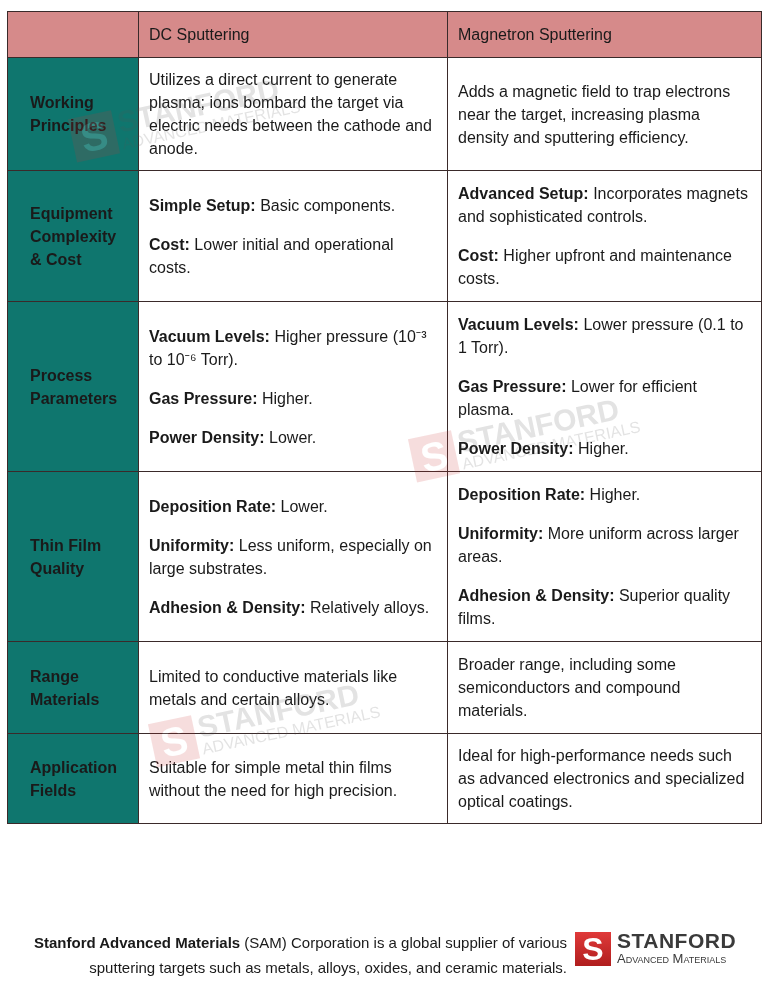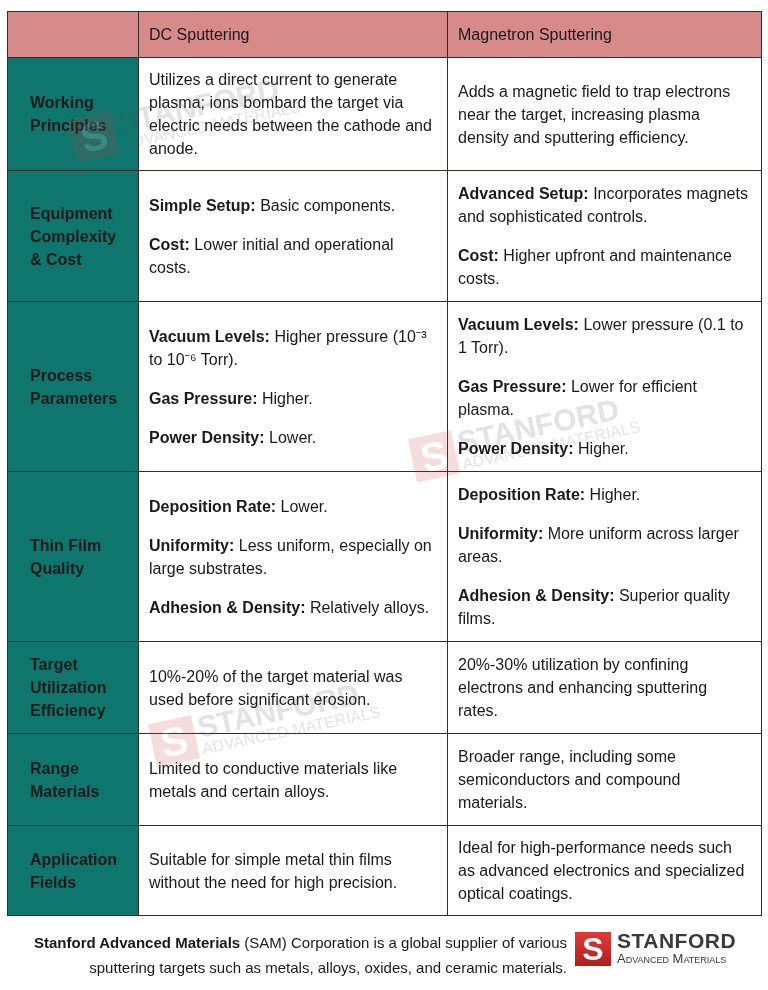--- a/index.html
+++ b/index.html
@@ -86,29 +86,20 @@
           <p><b>Uniformity:</b><span> Less uniform, especially on large substrates.</span></p>
           <p><b>Adhesion &amp; Density:</b><span> Relatively alloys.</span></p>
         </td>
         <td class="cell">
           <p><b>Deposition Rate:</b><span> Higher.</span></p>
           <p><b>Uniformity:</b><span> More uniform across larger areas.</span></p>
           <p><b>Adhesion &amp; Density:</b><span> Superior quality films.</span></p>
         </td>
       </tr>
       <tr style="height: 92px;">
-        <td class="rowhead">Target Utilization Efficiency</td>
-        <td class="cell">
-          <p><span>10%-20% of the target material was used before significant erosion.</span></p>
-        </td>
-        <td class="cell">
-          <p><span>20%-30% utilization by confining electrons and enhancing sputtering rates.</span></p>
-        </td>
-      </tr>
-      <tr style="height: 92px;">
         <td class="rowhead">Range Materials</td>
         <td class="cell">
           <p><span>Limited to conductive materials like metals and certain alloys.</span></p>
         </td>
         <td class="cell">
           <p><span>Broader range, including some semiconductors and compound materials.</span></p>
         </td>
       </tr>
       <tr style="height: 90px;">
         <td class="rowhead">Application Fields</td>

